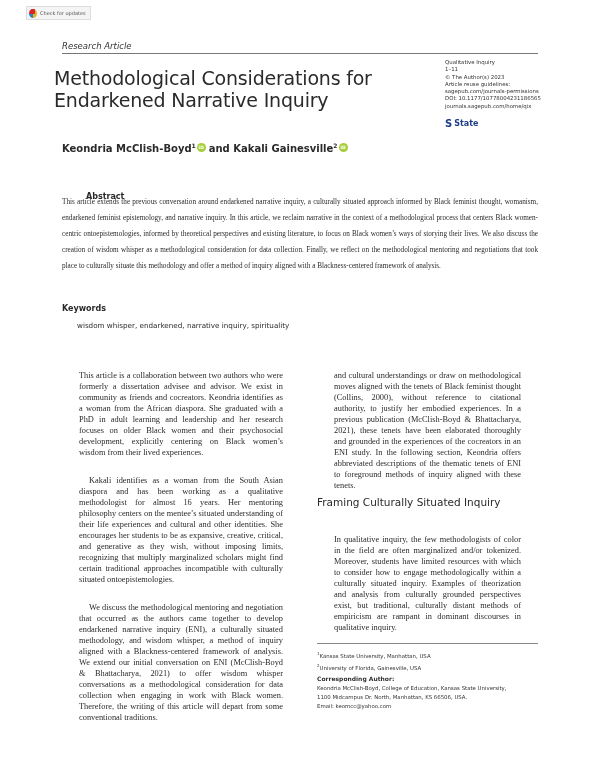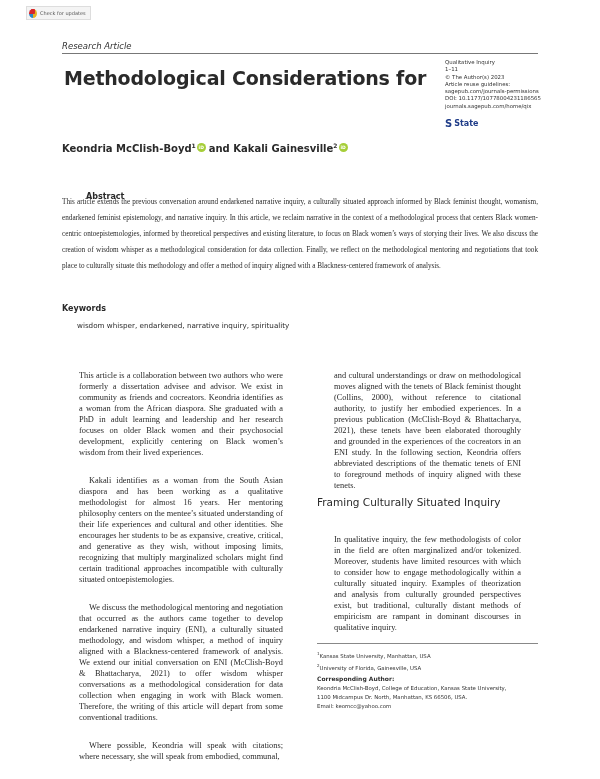--- a/index.html
+++ b/index.html
@@ -12,21 +12,21 @@
   .check-icon::after { content:""; position:absolute; left:2px; top:0; width:4px; height:5px; background:#d6262d; border-radius:1px; }
 
   .section-label { position:absolute; left:62px; top:41px; font-size:8.5px; font-style:italic; color:#333; }
   .top-rule { position:absolute; left:62px; top:53px; width:476px; height:1px; background:#777; }
 
   .journal-meta { position:absolute; left:445px; top:59px; font-size:5.4px; line-height:7.3px; color:#333; }
   .journal-meta div { white-space:nowrap; }
   .sage-logo { position:absolute; left:445px; top:118px; display:flex; align-items:center; gap:2px; color:#1f3c88; font-weight:bold; font-size:8px; }
   .sage-s { font-size:10px; font-weight:bold; color:#1f3c88; }
 
-  .title { position:absolute; left:64px; top:67px; font-size:19px; line-height:22px; font-weight:bold; color:#2a2a2a; letter-spacing:-0.2px; }
+  .title { position:absolute; left:54px; top:67px; font-size:19px; line-height:22px; font-weight:normal; color:#2a2a2a; letter-spacing:-0.2px; }
   .authors { position:absolute; left:62px; top:143px; font-size:10px; font-weight:bold; color:#2a2a2a; display:flex; white-space:nowrap; }
   .authors sup { font-size:6px; position:relative; top:-1px; }
   .orcid { display:inline-block; width:9px; height:9px; border-radius:50%; background:#a6ce39; color:#fff; font-size:4.5px; line-height:9px; text-align:center; font-weight:bold; margin:0 3px 0 1px; }
 
   .abstract-head { position:absolute; left:62px; top:192px; font-size:8px; font-weight:bold; color:#2a2a2a;margin-left:24px; }
   .abstract-body { position:absolute; left:62px; top:194px; width:476px; font-size:7.2px; line-height:16px; text-align:justify; color:#2a2a2a;font-family:Liberation Serif, serif; }
   .keywords-head { position:absolute; left:62px; top:304px; font-size:8px; font-weight:bold; color:#2a2a2a; }
   .keywords-body { position:absolute; left:62px; top:321px; font-size:7.2px; color:#2a2a2a;margin-left:15px; }
 
   .col { position:absolute; width:238px; font-size:8.35px; line-height:11px; text-align:justify; color:#2a2a2a; }
@@ -64,41 +64,41 @@
   <div>DOI: 10.1177/10778004231186565</div>
   <div>journals.sagepub.com/home/qix</div>
 </div>
 <div class="sage-logo sans">
   <span class="sage-s">S</span>
   <span>State</span>
 </div>
 
 <div class="title sans">
   <div>Methodological Considerations for</div>
+  <div>Endarkened Narrative Inquiry</div>
 </div>
 
 <div class="authors sans">
   <span>Keondria McClish-Boyd</span><sup>1</sup>
   <span class="orcid">iD</span>
   <span>and</span>&nbsp;
   <span>Kakali Gainesville</span><sup>2</sup>
   <span class="orcid">iD</span>
 </div>
 
 <div class="abstract-head sans">Abstract</div>
 <div class="abstract-body sans">This article extends the previous conversation around endarkened narrative inquiry, a culturally situated approach informed by Black feminist thought, womanism, endarkened feminist epistemology, and narrative inquiry. In this article, we reclaim narrative in the context of a methodological process that centers Black women-centric ontoepistemologies, informed by theoretical perspectives and existing literature, to focus on Black women’s ways of storying their lives. We also discuss the creation of wisdom whisper as a methodological consideration for data collection. Finally, we reflect on the methodological mentoring and negotiations that took place to culturally situate this methodology and offer a method of inquiry aligned with a Blackness-centered framework of analysis.</div>
 
 <div class="keywords-head sans">Keywords</div>
 <div class="keywords-body sans">wisdom whisper, endarkened, narrative inquiry, spirituality</div>
 
 <div class="col col-left serif">
   <p>This article is a collaboration between two authors who were formerly a dissertation advisee and advisor. We exist in community as friends and cocreators. Keondria identifies as a woman from the African diaspora. She graduated with a PhD in adult learning and leadership and her research focuses on older Black women and their psychosocial development, explicitly centering on Black women’s wisdom from their lived experiences.</p>
   <p class="indent">Kakali identifies as a woman from the South Asian diaspora and has been working as a qualitative methodologist for almost 16 years. Her mentoring philosophy centers on the mentee’s situated understanding of their life experiences and cultural and other identities. She encourages her students to be as expansive, creative, critical, and generative as they wish, without imposing limits, recognizing that multiply marginalized scholars might find certain traditional approaches incompatible with culturally situated ontoepistemologies.</p>
   <p class="indent">We discuss the methodological mentoring and negotiation that occurred as the authors came together to develop endarkened narrative inquiry (ENI), a culturally situated methodology, and wisdom whisper, a method of inquiry aligned with a Blackness-centered framework of analysis. We extend our initial conversation on ENI (McClish-Boyd &amp; Bhattacharya, 2021) to offer wisdom whisper conversations as a methodological consideration for data collection when engaging in work with Black women. Therefore, the writing of this article will depart from some conventional traditions.</p>
-  <p class="indent">Where possible, Keondria will speak with citations; where necessary, she will speak from embodied, communal,</p>
 </div>
 
 <div class="col col-right serif">
   <p>and cultural understandings or draw on methodological moves aligned with the tenets of Black feminist thought (Collins, 2000), without reference to citational authority, to justify her embodied experiences. In a previous publication (McClish-Boyd &amp; Bhattacharya, 2021), these tenets have been elaborated thoroughly and grounded in the experiences of the cocreators in an ENI study. In the following section, Keondria offers abbreviated descriptions of the thematic tenets of ENI to foreground methods of inquiry aligned with these tenets.</p>
 </div>
 
 <div class="section-heading sans">Framing Culturally Situated Inquiry</div>
 <div class="col col-right2 serif">
   <p>In qualitative inquiry, the few methodologists of color in the field are often marginalized and/or tokenized. Moreover, students have limited resources with which to consider how to engage methodologically within a culturally situated inquiry. Examples of theorization and analysis from culturally grounded perspectives exist, but traditional, culturally distant methods of empiricism are rampant in dominant discourses in qualitative inquiry.</p>
 </div>

